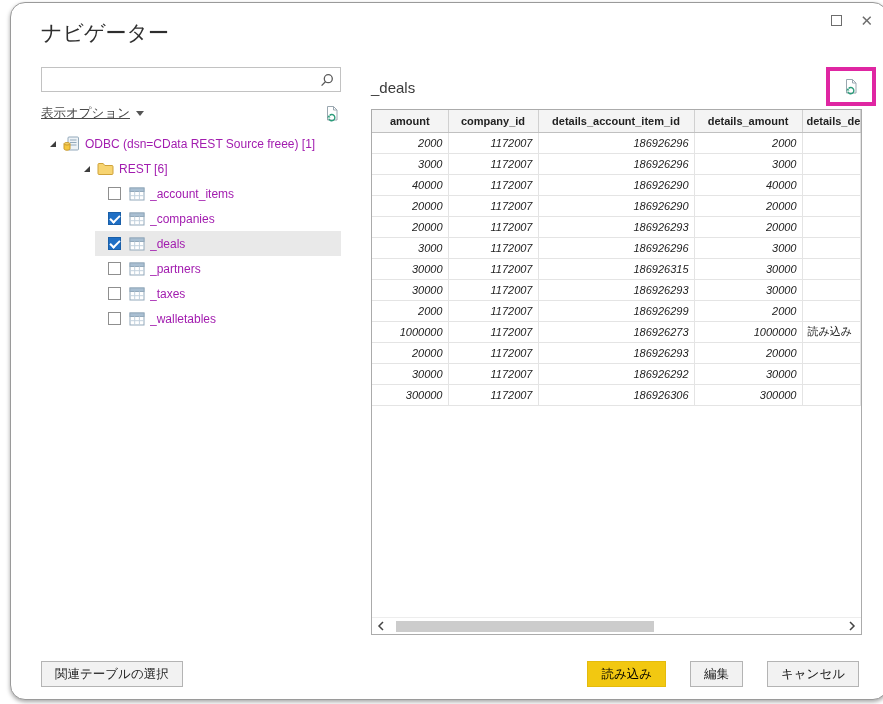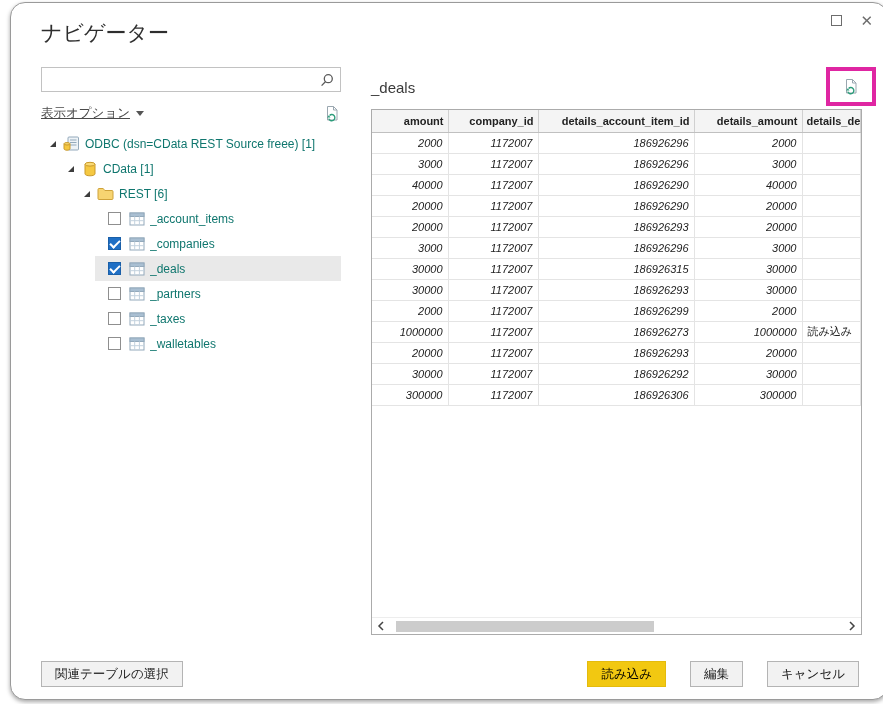--- a/index.html
+++ b/index.html
@@ -47,21 +47,21 @@
   }
   .options-label { font-size: 12.5px; color: #4a4a4a; text-decoration: underline; }
   .caret {
     margin-left: 6px; width: 0; height: 0;
     border-left: 4px solid transparent; border-right: 4px solid transparent;
     border-top: 5px solid #555;
   }
   .options-spacer { flex: 1; }
   .panel-refresh { width: 18px; height: 17px; display: flex; align-items: center; justify-content: center; }
   .tree { position: absolute; left: 30px; top: 128px; width: 300px; }
-  .tree-row { height: 25px; display: flex; align-items: center; font-size: 12px; color: #0f766e; cursor: default; }
+  .tree-row { height: 25px; display: flex; align-items: center; font-size: 12px; color: #a21caf; cursor: default; }
   .lvl0 { padding-left: 6px; }
   .lvl1 { padding-left: 24px; }
   .lvl2 { padding-left: 40px; }
   .expander { width: 12px; height: 12px; margin-right: 4px; display: flex; align-items: center; justify-content: center; }
   .tree-icon { width: 17px; height: 16px; margin-right: 5px; display: flex; align-items: center; justify-content: center; flex: none; }
   .tree-label { white-space: nowrap; overflow: hidden; }
   .item { margin-left: 54px; width: 246px; padding-left: 13px; }
   .item.selected { background: #e9e9e9; }
   .checkbox {
     width: 13px; height: 13px; border: 1px solid #8f8f8f; background: #fff;
@@ -87,21 +87,21 @@
     background: transparent;
   }
   .table-wrap {
     position: absolute; left: 360px; top: 106px;
     width: 491px; height: 526px;
     border: 1px solid #ababab; background: #fff;
   }
   table { border-collapse: collapse; table-layout: fixed; width: 100%; }
   th {
     height: 22px; background: #f4f4f4; font-weight: bold;
-    font-size: 11px; text-align: right; padding: 0 4px; color: #222;
+    font-size: 11px; text-align: center; padding: 0 4px; color: #222;
     border-right: 1px solid #d0d0d0; border-bottom: 1px solid #c0c0c0;
     overflow: hidden; white-space: nowrap;
   }
   td {
     height: 21px; font-size: 11px; color: #222; padding: 0 5px;
     border-right: 1px solid #e4e4e4; border-bottom: 1px solid #e4e4e4;
     overflow: hidden; white-space: nowrap;
   }
   td.num { text-align: right; font-style: italic; }
   td.txt { text-align: left; }
@@ -173,34 +173,20 @@
           <line x1="7" y1="4" x2="13.5" y2="4" stroke="#93a9bb"></line>
           <line x1="7" y1="6.5" x2="13.5" y2="6.5" stroke="#93a9bb"></line>
           <line x1="7" y1="9" x2="13.5" y2="9" stroke="#93a9bb"></line>
           <path d="M1 7.8 v5 c0 .8 1.4 1.4 3 1.4 s3 -.6 3 -1.4 v-5" fill="#f5c842" stroke="#c9992a"></path>
           <ellipse cx="4" cy="7.8" rx="3" ry="1.2" fill="#f9da76" stroke="#c9992a"></ellipse>
         </svg>
       </span>
       <span class="tree-label">ODBC (dsn=CData REST Source freee) [1]</span>
     </div>
 
-    <div class="tree-row lvl1">
-      <span class="expander">
-        <svg width="10" height="10" viewBox="0 0 10 10">
-            <path d="M8 2 V8 H2 Z" fill="#3d3d3d"></path>
-          </svg>
-      </span>
-      <span class="tree-icon">
-        <svg width="14" height="16" viewBox="0 0 14 16">
-          <path d="M2 3.2 v9.6 c0 1.2 2.2 2 5 2 s5 -.8 5 -2 V3.2" fill="#f5c842" stroke="#c9992a"></path>
-          <ellipse cx="7" cy="3.2" rx="5" ry="1.9" fill="#f9da76" stroke="#c9992a"></ellipse>
-        </svg>
-      </span>
-      <span class="tree-label">CData [1]</span>
-    </div>
 
     <div class="tree-row lvl2">
       <span class="expander">
         <svg width="10" height="10" viewBox="0 0 10 10">
             <path d="M8 2 V8 H2 Z" fill="#3d3d3d"></path>
           </svg>
       </span>
       <span class="tree-icon">
         <svg width="17" height="14" viewBox="0 0 17 14">
           <path d="M1 2.5 c0-.6 .4-1 1-1 h4.2 l1.6 2 H15 c.6 0 1 .4 1 1 v7 c0 .6 -.4 1 -1 1 H2 c-.6 0 -1 -.4 -1 -1 z" fill="#f7d471" stroke="#cfa23a"></path>

